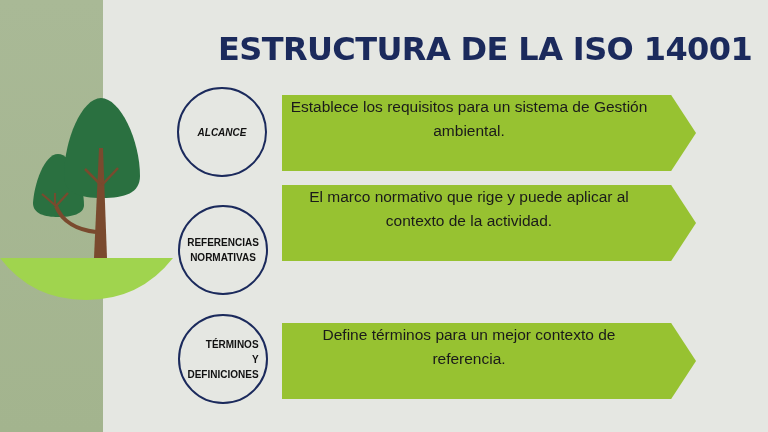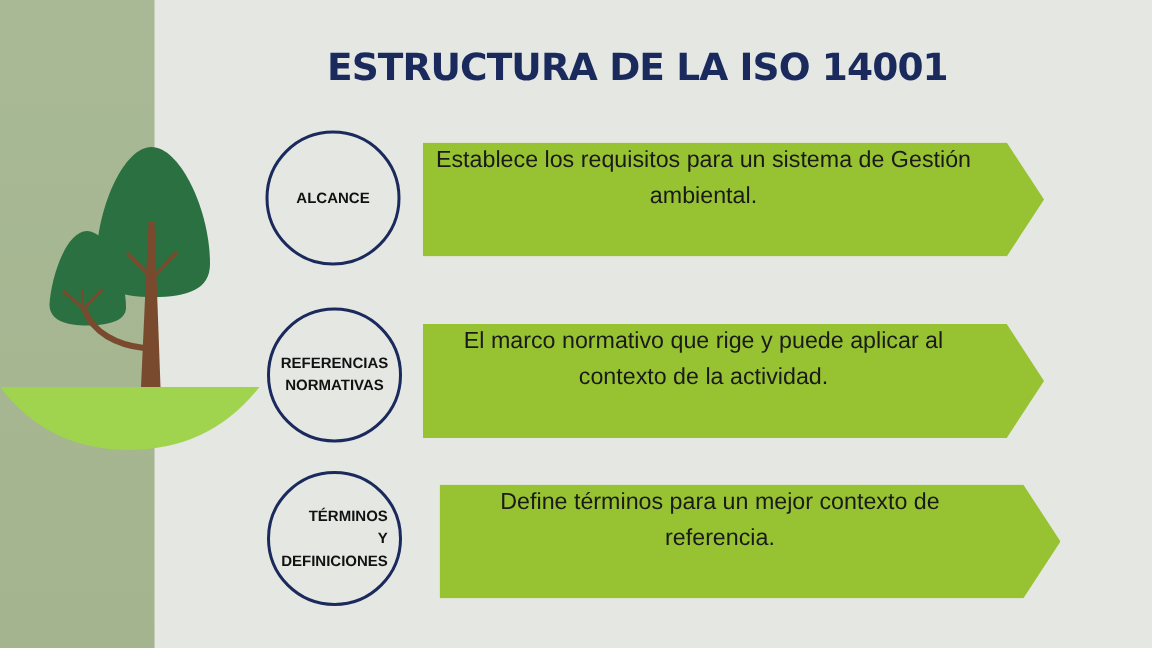--- a/index.html
+++ b/index.html
@@ -10,21 +10,21 @@
       font-family: "Liberation Sans", sans-serif;
     }
     .left-panel {
       position: absolute; left: 0; top: 0; width: 103px; height: 432px;
       background: linear-gradient(180deg, #a9b996 0%, #a3b48e 100%);
     }
     .tree-art { position: absolute; left: 0; top: 0; width: 180px; height: 310px; }
     .title {
       position: absolute; left: 218px; top: 30px; width: 420px;
       font-family: "DejaVu Sans", sans-serif;
-      font-weight: bold; font-size: 25px; letter-spacing: -0.6px;
+      font-weight: bold; font-size: 32px; letter-spacing: -0.6px;
       color: #1b2a5c; white-space: nowrap;
     }
     .row-circle {
       position: absolute; width: 86px; height: 86px;
       border: 2.5px solid #1b2a5c; border-radius: 50%;
       display: flex; align-items: center; justify-content: center;
       text-align: center;
       font-weight: bold; font-size: 10px; line-height: 15px; color: #111;
       background: transparent;
     }
@@ -59,35 +59,35 @@
   <path d="M102 185 L118 168" stroke="#7a4a2e" stroke-width="2.5" fill="none"></path>
 
   <path d="M96 232 C78 230 62 222 56 206" stroke="#7a4a2e" stroke-width="4" fill="none"></path>
   <path d="M56 206 L42 194" stroke="#7a4a2e" stroke-width="2.2" fill="none"></path>
   <path d="M56 206 L68 193" stroke="#7a4a2e" stroke-width="2.2" fill="none"></path>
   <path d="M55 205 L55 193" stroke="#7a4a2e" stroke-width="1.8" fill="none"></path>
 </svg>
 
 <div class="title">ESTRUCTURA DE LA ISO 14001</div>
 
-<div class="row-circle" style="left:177px; top:87px;">
+<div class="row-circle" style="left:177px; top:87px;font-style:italic;">
   <span class="circle-label">ALCANCE</span>
 </div>
 <div class="row-arrow" style="left:282px; top:95px;">
   <div class="arrow-text">Establece los requisitos para un sistema de Gestión ambiental.</div>
 </div>
 
 <div class="row-circle" style="left:178px; top:205px;">
   <span class="circle-label">REFERENCIAS
 NORMATIVAS</span>
 </div>
-<div class="row-arrow" style="left:282px; top:216px;">
+<div class="row-arrow" style="left:282px; top:185px;">
   <div class="arrow-text">El marco normativo que rige y puede aplicar al contexto de la actividad.</div>
 </div>
 
 <div class="row-circle" style="left:178px; top:314px;text-align:right;">
   <span class="circle-label">TÉRMINOS
 Y
 DEFINICIONES</span>
 </div>
-<div class="row-arrow" style="left:282px; top:323px;margin-left:11px;">
+<div class="row-arrow" style="left:282px; top:323px;">
   <div class="arrow-text">Define términos para un mejor contexto de referencia.</div>
 </div>
 
 </body></html>

